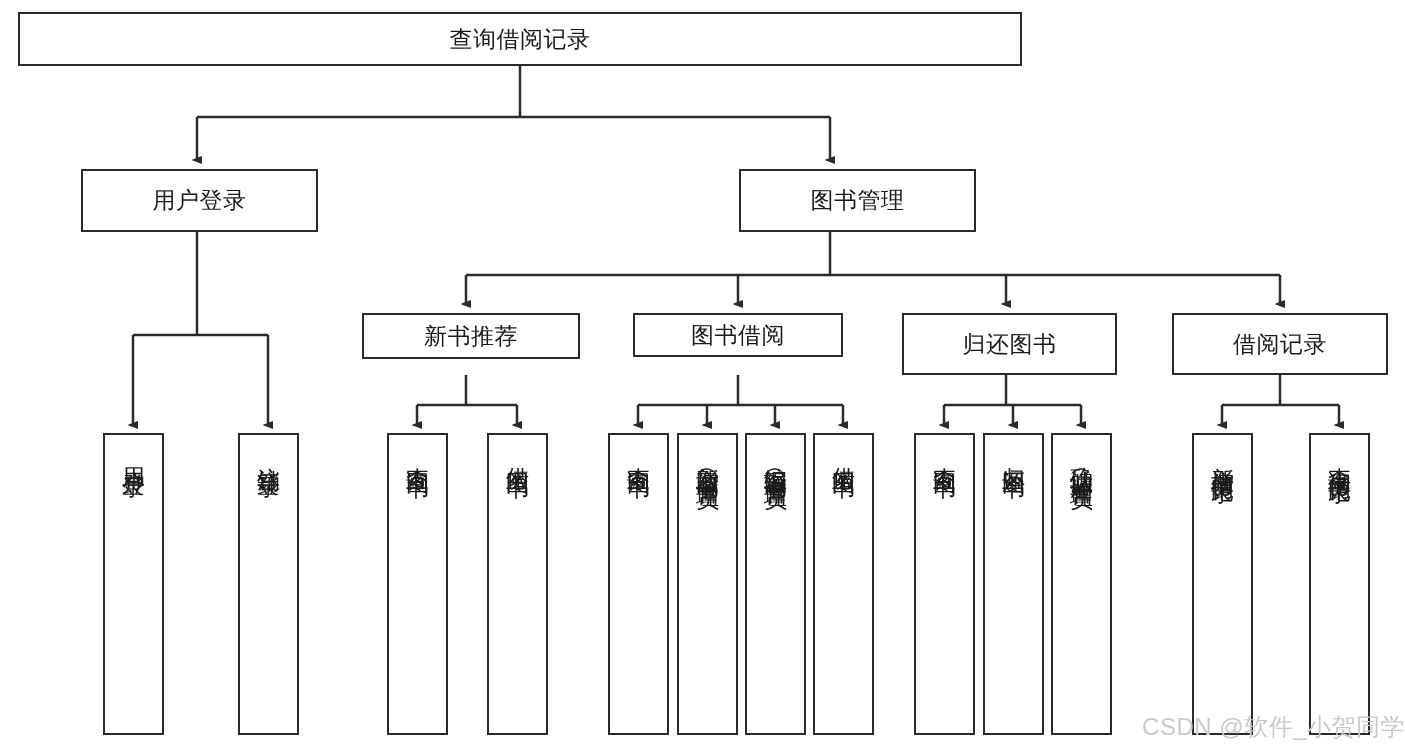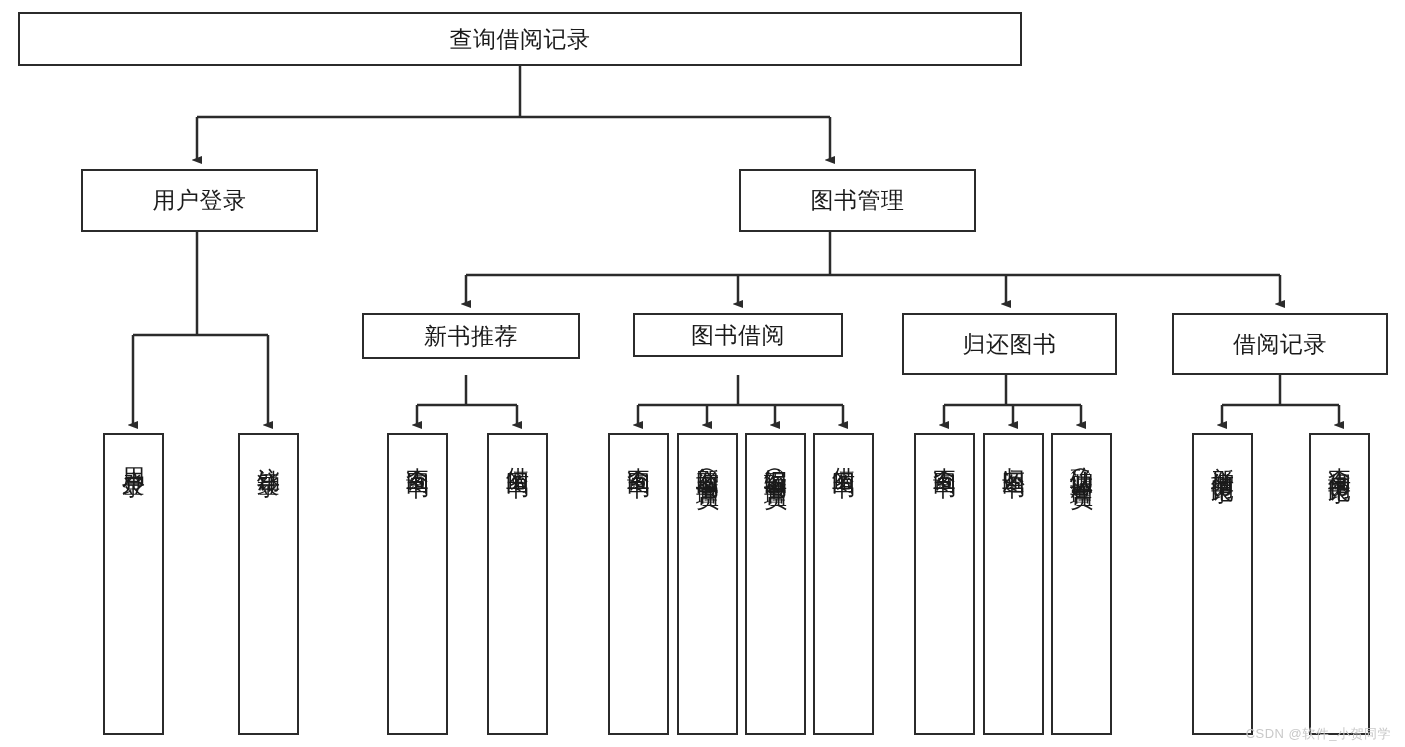--- a/index.html
+++ b/index.html
@@ -60,23 +60,23 @@
   .node.v .label {
     writing-mode: vertical-rl;
     text-orientation: upright;
     font-size: 23px;
     line-height: 1.0;
     letter-spacing: 3px;
     white-space: nowrap;
   }
   .watermark {
     position: absolute;
-    right: 14px;
+    right: 0;
     bottom: 4px;
-    font-size: 13px;
+    font-size: 24px;
     color: #c9c9c9;
     letter-spacing: 0.5px;
     white-space: nowrap;
     user-select: none;
   }
 </style>
 </head>
 <body>
 
 <div id="diagram-root">

